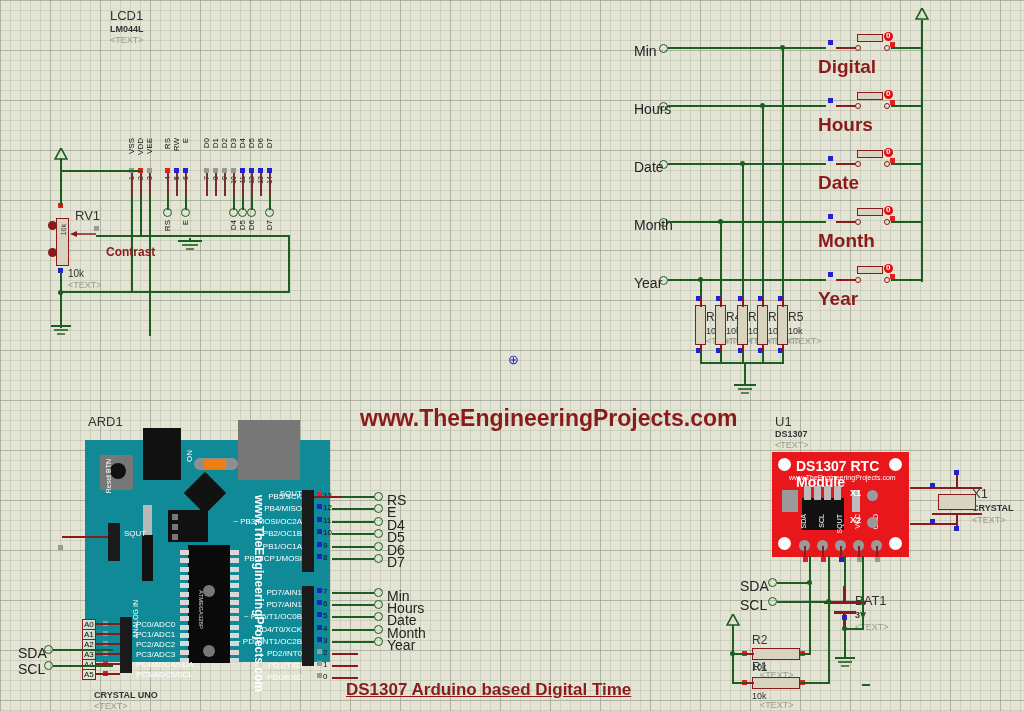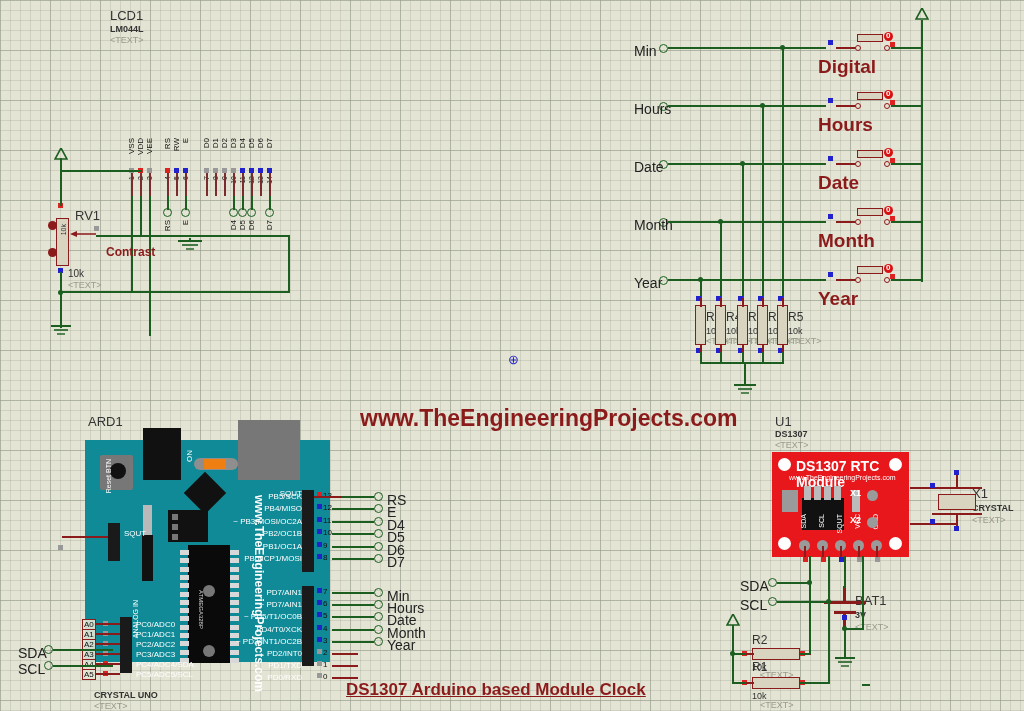--- a/index.html
+++ b/index.html
@@ -665,21 +665,21 @@
   <svg class="abs" style="left:832px;top:654px;" width="26" height="18">
     <line x1="13" y1="0" x2="13" y2="4" stroke="#1b5e20" stroke-width="2"></line>
     <line x1="3" y1="4" x2="23" y2="4" stroke="#1b5e20" stroke-width="2"></line>
     <line x1="6" y1="8" x2="20" y2="8" stroke="#1b5e20" stroke-width="1.6"></line>
     <line x1="9" y1="12" x2="17" y2="12" stroke="#1b5e20" stroke-width="1.4"></line>
   </svg>
   <div class="wire wh" style="left:862px;top:684px;width:8px;"></div>
 
 
   <div class="bigred" id="bigurl">www.TheEngineeringProjects.com</div>
-  <div class="bigred" id="bigtitle">DS1307 Arduino based Module Clock</div>
+  <div class="bigred" id="bigtitle">DS1307 Arduino based Digital Time</div>
   <div class="centermark" style="left:508px;top:352px;">⊕</div>
 
 <div class="abs" style="left: 804px; top: 546px; width: 2px; height: 14px; background: rgb(139, 26, 26);"></div>
     <div class="pad padred" style="left: 803px; top: 557px;"></div>
     <div class="abs" style="left: 822px; top: 546px; width: 2px; height: 14px; background: rgb(139, 26, 26);"></div>
     <div class="pad padred" style="left: 821px; top: 557px;"></div>
     <div class="abs" style="left: 840px; top: 546px; width: 2px; height: 14px; background: rgb(139, 26, 26);"></div>
     <div class="pad padblue" style="left: 839px; top: 557px;"></div>
     <div class="abs" style="left: 858px; top: 546px; width: 2px; height: 14px; background: rgb(139, 26, 26);"></div>
     <div class="pad padgray" style="left: 857px; top: 557px;"></div>

